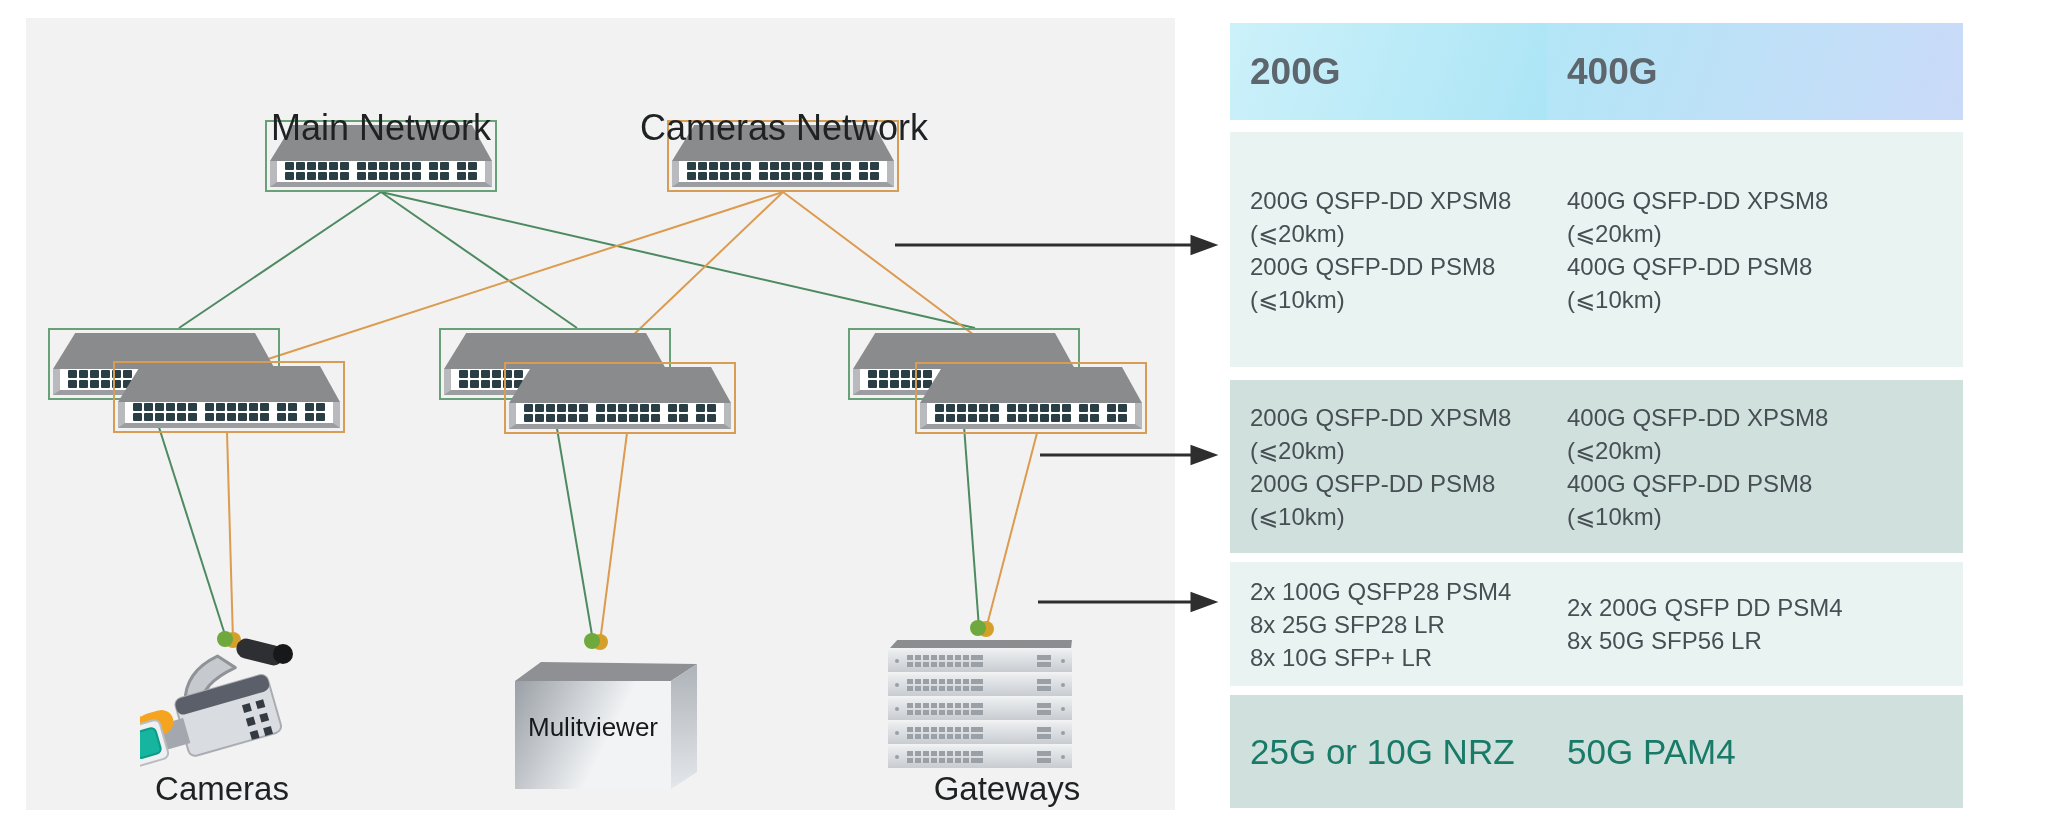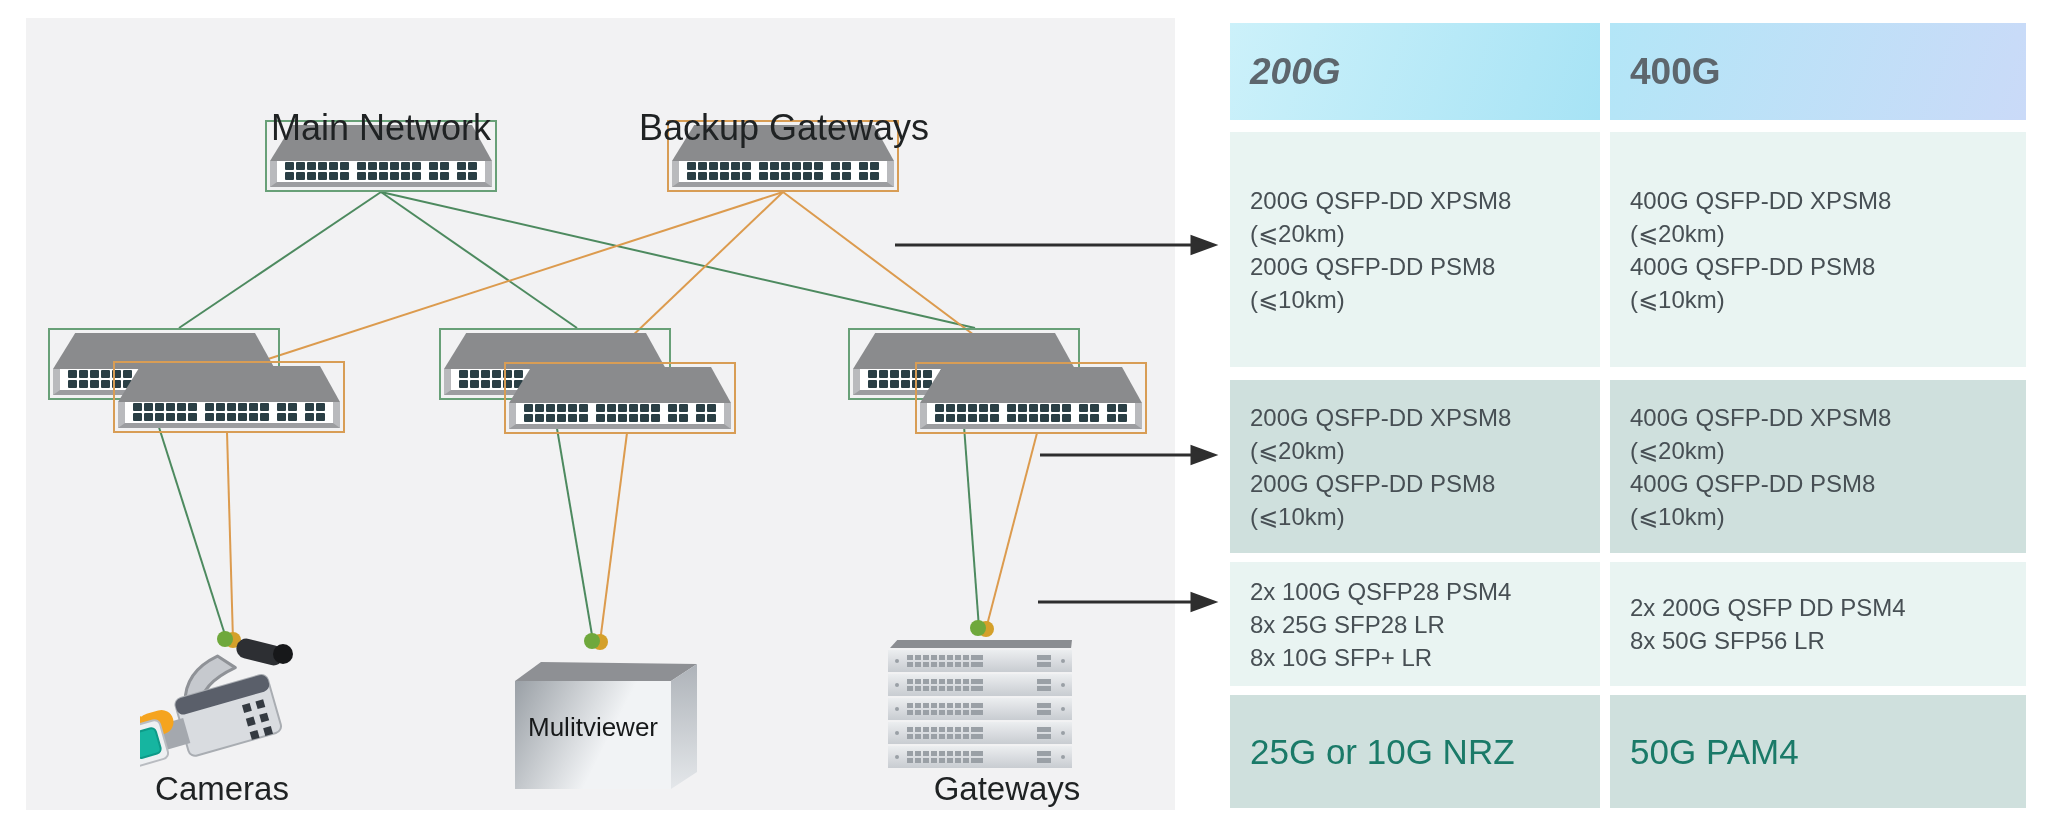--- a/index.html
+++ b/index.html
@@ -43,25 +43,25 @@
   .gspacer{flex:1;}
   .gport{display:flex;flex-direction:column;gap:2px;margin-right:10px;}
   .gport .gsq{width:14px;}
 
   
   .devsvg{position:absolute;z-index:2;}
 
   
   .tcol{position:absolute;top:0;height:836px;z-index:2;}
   .col200{left:1230px;width:370px;}
-  .col400{left:1610px;width:416px;}
+  .col400{left:1547px;width:416px;}
   .cell{position:absolute;left:0;right:0;box-sizing:border-box;display:flex;flex-direction:column;
         justify-content:center;padding-left:20px;}
   .cell.hdr{top:23px;height:97px;font-size:37px;font-weight:bold;color:#5d666d;}
-  .col200 .cell.hdr{background:linear-gradient(110deg,#ccf1fa,#a7e3f5);font-style:italic;}
+  .col200 .cell.hdr{background:linear-gradient(110deg,#ccf1fa,#a7e3f5);}
   .col400 .cell.hdr{background:linear-gradient(110deg,#b3e6f7,#cadaf8);}
   .cell.r1{top:132px;height:235px;}
   .cell.r2{top:380px;height:173px;}
   .cell.r3{top:562px;height:124px;}
   .cell.r4{top:695px;height:113px;}
   .cell.light{background:#e9f4f2;}
   .cell.dark{background:#cfe0dd;}
   .cell .ln{font-size:24px;line-height:33px;color:#474f54;}
   .cell.hl .ln{font-size:35px;line-height:42px;color:#1a7a68;}
 </style>
@@ -101,21 +101,21 @@
       <line x1="895" y1="245" x2="1192" y2="245"></line>
       <polygon points="1192,237 1192,253 1214,245"></polygon>
       <line x1="1040" y1="455" x2="1192" y2="455"></line>
       <polygon points="1192,447 1192,463 1214,455"></polygon>
       <line x1="1038" y1="602" x2="1192" y2="602"></line>
       <polygon points="1192,594 1192,610 1214,602"></polygon>
     </g>
   </svg>
 
   <div class="lbl netlbl" style="left:381px;top:70px;">Main Network</div>
-  <div class="lbl netlbl" style="left:784px;top:70px;">Backup Gateways</div>
+  <div class="lbl netlbl" style="left:784px;top:70px;">Cameras Network</div>
 
   <div class="switch green" style="left:265px;top:120px;">
     <div class="swbody">
         <div class="swtop"></div>
         <div class="swpanel">
           <div class="ports">
             <div class="prow">
               <div class="pg">
                 <span class="port"></span>
                 <span class="port"></span>

